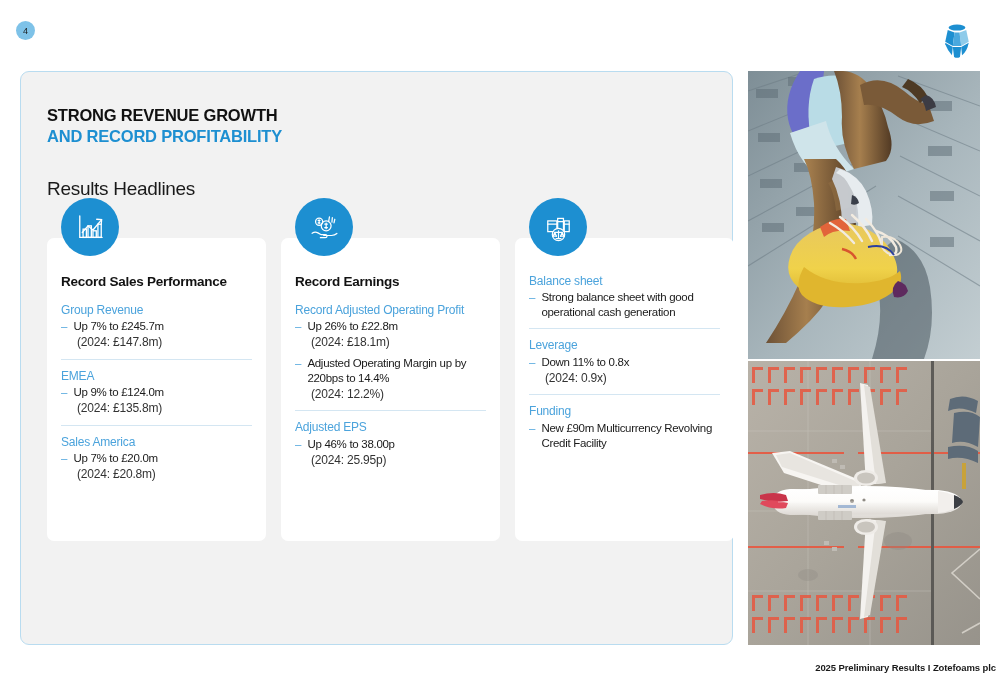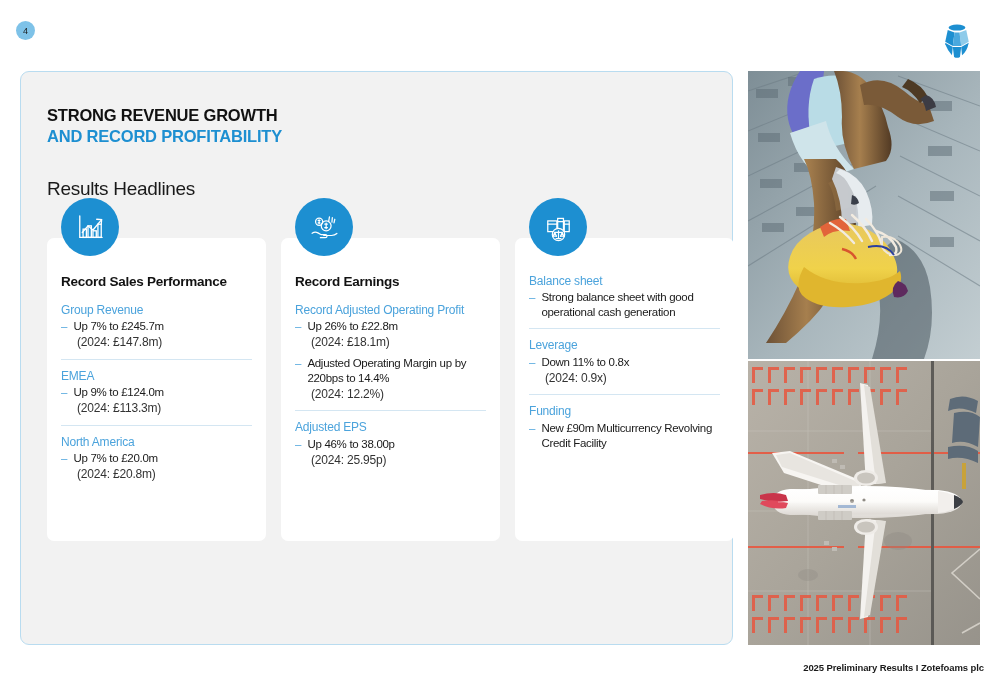--- a/index.html
+++ b/index.html
@@ -96,21 +96,21 @@
     width: 232px; height: 288px; overflow: hidden;
     background: #9aa7ad;
   }
   .photo-bottom {
     position: absolute; left: 748px; top: 361px;
     width: 232px; height: 284px; overflow: hidden;
     background: #b3aea6;
   }
 
   .footer {
-    position: absolute; right: 16px; top: 662px;
+    position: absolute; right: 4px; top: 662px;
     font-size: 9.5px; font-weight: bold; color: #1a1a1a; letter-spacing: -0.1px;
   }
 </style>
 </head>
 <body>
 
 <div class="page-badge">4</div>
 
 <div class="logo">
   <svg viewBox="0 0 100 100" width="42" height="42">
@@ -157,25 +157,25 @@
         </div>
         <div class="note">(2024: £147.8m)</div>
       </div>
 
       <div class="group">
         <div class="group-label">EMEA</div>
         <div class="bullet-row">
           <span class="dash">–</span>
           <span class="bullet-text">Up 9% to £124.0m</span>
         </div>
-        <div class="note">(2024: £113.3m)</div>
-      </div>
-
-      <div class="group">
-        <div class="group-label">North America</div>
+        <div class="note">(2024: £135.8m)</div>
+      </div>
+
+      <div class="group">
+        <div class="group-label">Sales America</div>
         <div class="bullet-row">
           <span class="dash">–</span>
           <span class="bullet-text">Up 7% to £20.0m</span>
         </div>
         <div class="note">(2024: £20.8m)</div>
       </div>
     </div>
 
     <div class="card">
       <div class="card-icon">

